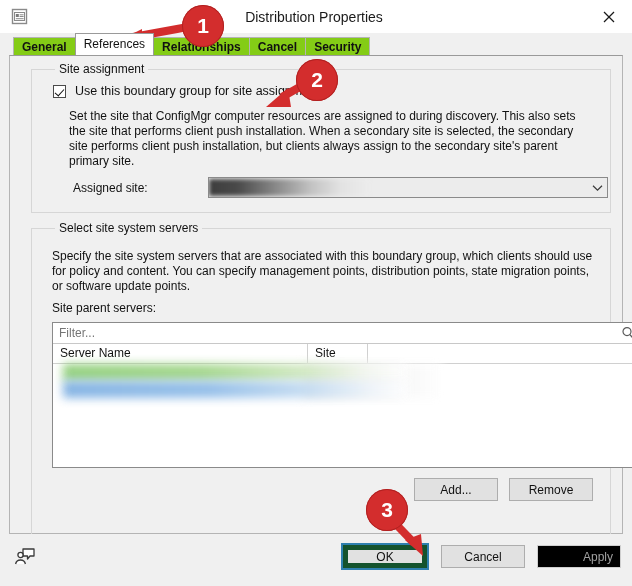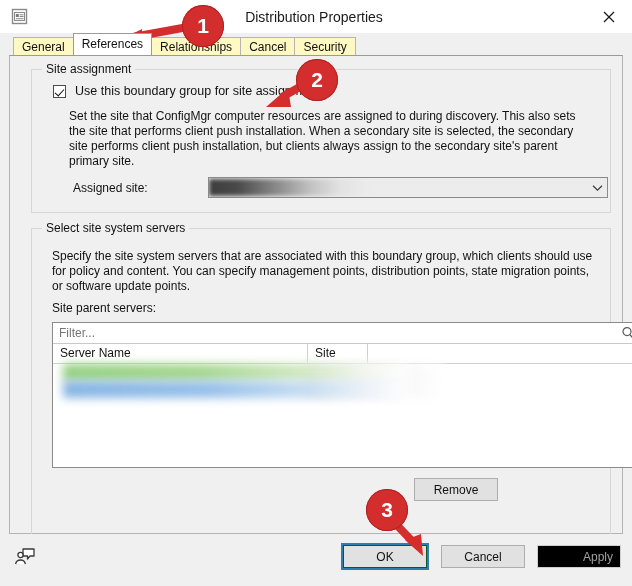--- a/index.html
+++ b/index.html
@@ -53,27 +53,28 @@
     display:flex;align-items:flex-end;
     padding-left:13px;
     position:relative;
     box-sizing:border-box;
   }
   .tab{
     height:18px;
     line-height:18px;
     padding:0 8px;
     font-size:12px;
-    background:#fef9c3;
+    background:#84cc16;
     border:1px solid #b4b4b4;
     border-bottom:none;
     margin-right:-1px;
     box-sizing:border-box;
     color:#111;
     white-space:nowrap;
+    font-weight:bold;
   }
   .tab.active{
     height:22px;line-height:21px;
     background:#ffffff;
     border-color:#9a9a9a;
     position:relative;z-index:2;
     font-weight:normal;
   }
 
   
@@ -88,21 +89,21 @@
   }
 
   
   .group{
     position:absolute;
     border:1px solid #d6d6d6;
     box-sizing:border-box;
   }
   .group-title{
     position:absolute;
-    top:-8px;left:10px;
+    top:-8px;left:23px;
     background:#f0f0f0;
     padding:0 4px;
     font-size:12px;
     color:#111;
     white-space:nowrap;
   }
 
   
   #grp-site-assignment{left:21px;top:13px;width:580px;height:144px;}
   #grp-site-servers{left:21px;top:172px;width:580px;height:307px;}
@@ -243,21 +244,21 @@
     width:84px;height:23px;
     background:#e1e1e1;
     border:1px solid #adadad;
     font-size:12px;color:#111;
     display:flex;align-items:center;justify-content:center;
     box-sizing:border-box;
     font-family:"Liberation Sans",sans-serif;
   }
   .btn.disabled{color:#a0a0a0;border-color:#cfcfcf;background:#000000;padding-left:38px;}
   .btn.focus{
-    border:1px solid #14532d;
+    border:5px solid #14532d;
     box-shadow:0 0 0 2px #2e7fae;
     margin:2px;
   }
 
   
   .footer{
     height:52px;min-height:52px;
     display:flex;align-items:center;
     position:relative;
     background:#f0f0f0;
@@ -377,20 +378,21 @@
             <span class="row-redact green"></span>
           </div>
           <div class="row">
             <span class="row-prefix"></span>
             <span class="row-redact blue"></span>
           </div>
         </div>
       </div>
 
       <div class="addrow">
+        <div class="btn">Add...</div>
         <div class="btn">Remove</div>
       </div>
     </div>
 
   </div>
 
   <div class="footer">
     <div class="feedback-icon">
       <svg width="22" height="20" viewBox="0 0 22 20">
         <path d="M9 3 h11 v7 h-4 l-2.5 3 v-3 H9 z" fill="#fff" stroke="#3a3a3a" stroke-width="1.3" stroke-linejoin="round"></path>

